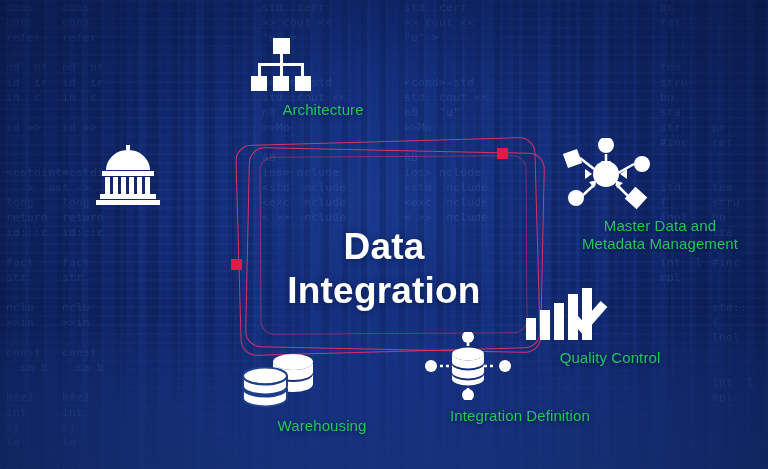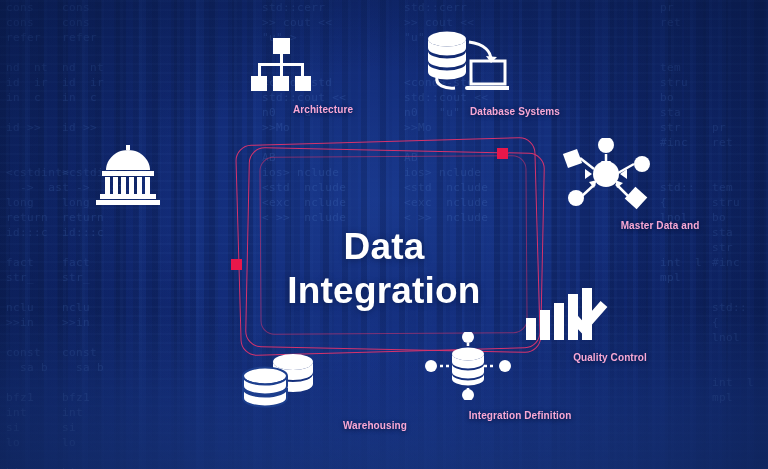--- a/index.html
+++ b/index.html
@@ -92,35 +92,35 @@
     position:absolute;left:253px;top:185px;width:262px;
     text-align:center;color:#fff;font-weight:bold;
     font-size:37px;line-height:44px;letter-spacing:.2px;
     text-shadow:0 1px 6px rgba(5,20,60,.55);
     margin-top:40px;
   }
 
   
   .node{position:absolute;text-align:center;}
   .node .label{
-    color:#f9a8d4;font-weight:bold;font-size:10px;line-height:18px;
+    color:#22c55e;font-weight:normal;font-size:15px;line-height:18px;
     letter-spacing:.1px;text-shadow:0 1px 4px rgba(5,18,52,.75);
     white-space:nowrap;
   }
   .node .label.two{white-space:normal;}
   .icon{display:block;margin:0 auto 7px;}
   svg{display:block;}
 
   .n-arch{left:249px;top:38px;width:148px;}
   .n-db{left:425px;top:30px;width:180px;}
   .n-gov{left:92px;top:145px;width:160px;}
   .n-master{left:556px;top:138px;width:208px;}
   .n-trans{left:90px;top:283px;width:170px;}
   .n-quality{left:524px;top:286px;width:172px;}
-  .n-ware{left:237px;top:352px;width:170px;text-align:right;}
+  .n-ware{left:237px;top:352px;width:170px;}
   .n-integ{left:420px;top:332px;width:200px;}
 </style>
 </head>
 <body>
 
 <div id="stage">
 
   <div class="bg-base"></div>
   <div class="bg-racks"></div>
   <div class="bg-racks2"></div>
@@ -299,38 +299,20 @@
         <rect x="31" y="16" width="3" height="10" fill="#fff"></rect>
         <rect x="9" y="25" width="46" height="3" fill="#fff"></rect>
         <rect x="9" y="25" width="3" height="13" fill="#fff"></rect>
         <rect x="31" y="25" width="3" height="13" fill="#fff"></rect>
         <rect x="52" y="25" width="3" height="13" fill="#fff"></rect>
       </svg>
     </span>
     <div class="label">Architecture</div>
   </div>
 
-  <div class="node n-db">
-    <span class="icon">
-      <svg width="84" height="66" viewBox="0 0 84 66">
-        <g fill="#fff">
-          <ellipse cx="22" cy="9" rx="19" ry="7.5"></ellipse>
-          <path d="M3 9 v9 a19 7.5 0 0 0 38 0 V9 a19 7.5 0 0 1 -38 0 z"></path>
-          <path d="M3 21 v9 a19 7.5 0 0 0 38 0 V21 a19 7.5 0 0 1 -38 0 z"></path>
-          <path d="M3 33 v9 a19 7.5 0 0 0 38 0 V33 a19 7.5 0 0 1 -38 0 z"></path>
-        </g>
-        <path d="M44 12 C60 14 66 22 66 30" stroke="#fff" stroke-width="3" fill="none"></path>
-        <path d="M61 26 l5 7 l6 -6 z" fill="#fff"></path>
-        <rect x="46" y="31" width="34" height="23" fill="none" stroke="#fff" stroke-width="3"></rect>
-        <rect x="40" y="56" width="46" height="4" rx="2" fill="#fff"></rect>
-        <path d="M12 47 C10 55 20 59 30 58" stroke="#fff" stroke-width="3" fill="none"></path>
-      </svg>
-    </span>
-    <div class="label">Database Systems</div>
-  </div>
 
   <div class="node n-gov">
     <span class="icon">
       <svg width="72" height="60" viewBox="0 0 72 60">
         <g fill="#fff">
           <rect x="34" y="0" width="4" height="5"></rect>
           <path d="M36 5 C50 5 58 16 58 25 H14 C14 16 22 5 36 5 z"></path>
           <rect x="10" y="26" width="52" height="5"></rect>
           <rect x="13" y="32" width="5" height="17"></rect>
           <rect x="21" y="32" width="5" height="17"></rect>
@@ -365,20 +347,21 @@
           <path d="M50 30 l-5 -7 h10 z"></path>
           <path d="M64 36 l7 -5 v10 z"></path>
           <path d="M41 42 l-8 2 5 6 z"></path>
           <path d="M59 42 l8 3 -6 5 z"></path>
           <path d="M36 36 l-7 -5 v10 z"></path>
         </g>
       </svg>
     </span>
     <div class="label two">
       <div>Master Data and</div>
+      <div>Metadata Management</div>
     </div>
   </div>
 
 
   <div class="node n-quality">
     <span class="icon">
       <svg width="86" height="56" viewBox="0 0 86 56">
         <g fill="#fff">
           <rect x="2" y="32" width="10" height="22"></rect>
           <rect x="16" y="24" width="10" height="30"></rect>

